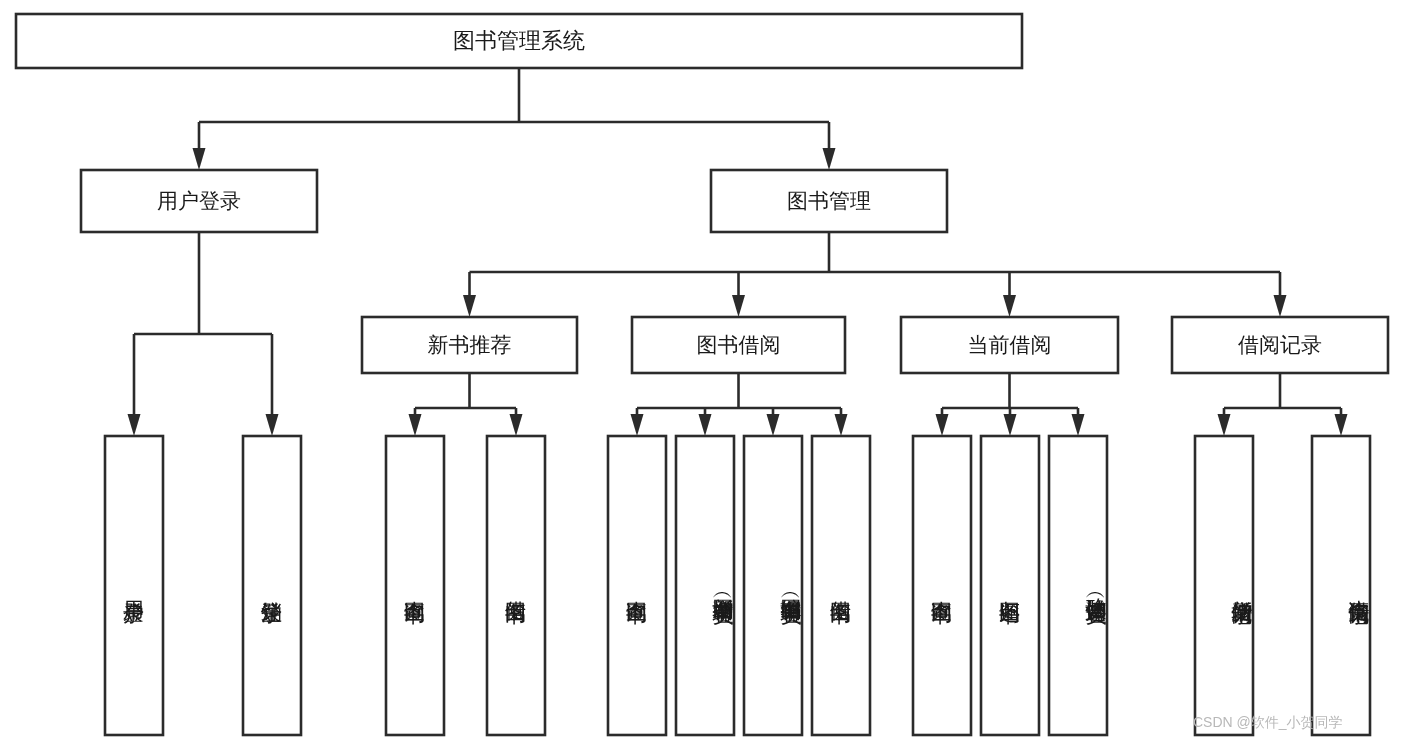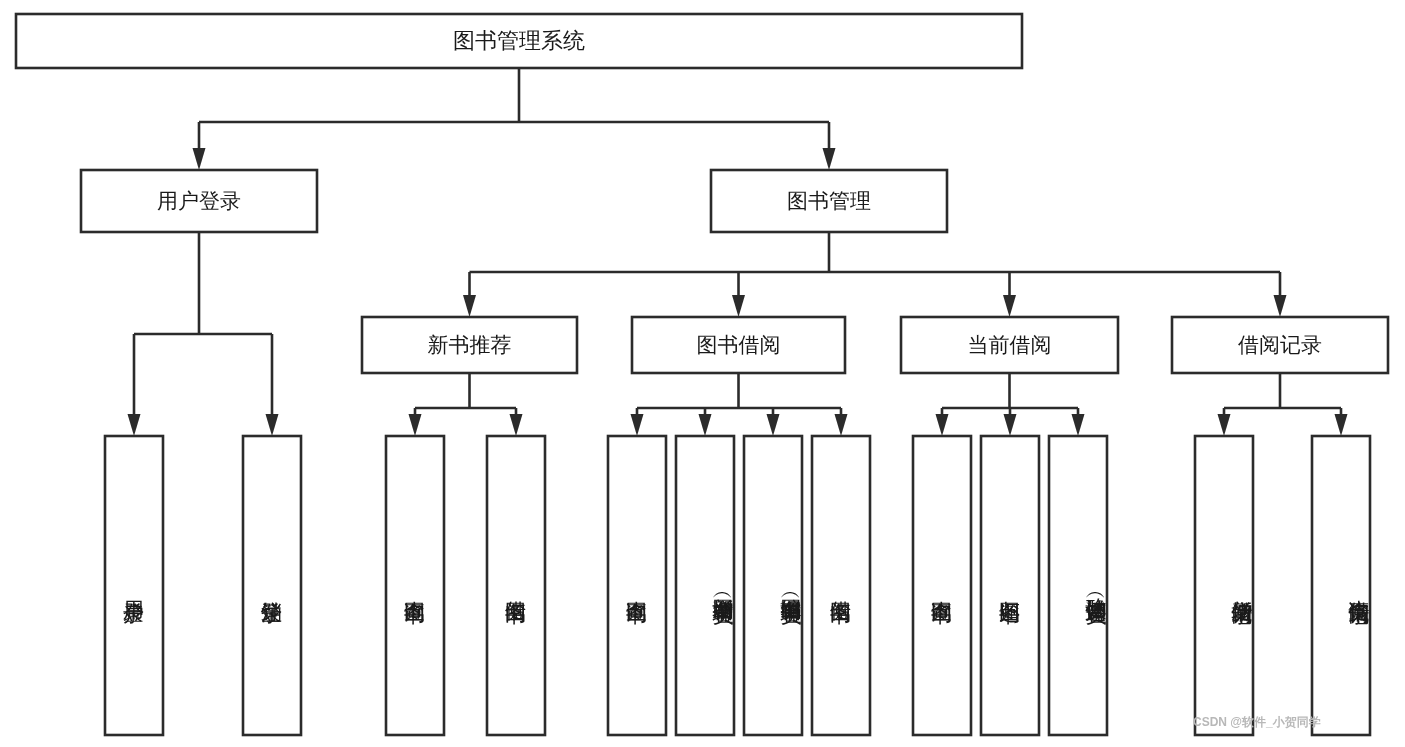--- a/index.html
+++ b/index.html
@@ -63,24 +63,23 @@
     white-space: nowrap;
     text-align: center;
     display: flex;
     align-items: flex-start;
     justify-content: center;
     pointer-events: none;
   }
   .watermark {
     position: absolute;
     font-family: "Liberation Sans", "DejaVu Sans", sans-serif;
-    font-size: 12px;
+    font-size: 14px;
     color: #b8b8b8;
     white-space: nowrap;
-    font-weight: bold;
   }
 </style>
 </head>
 <body>
 
 <div id="diagram-root">
 
   <svg id="diagram-svg" viewBox="0 0 1405 747">
     <g id="connectors-layer">
         <line x1="519" y1="68" x2="519" y2="122" class="connector"></line>

